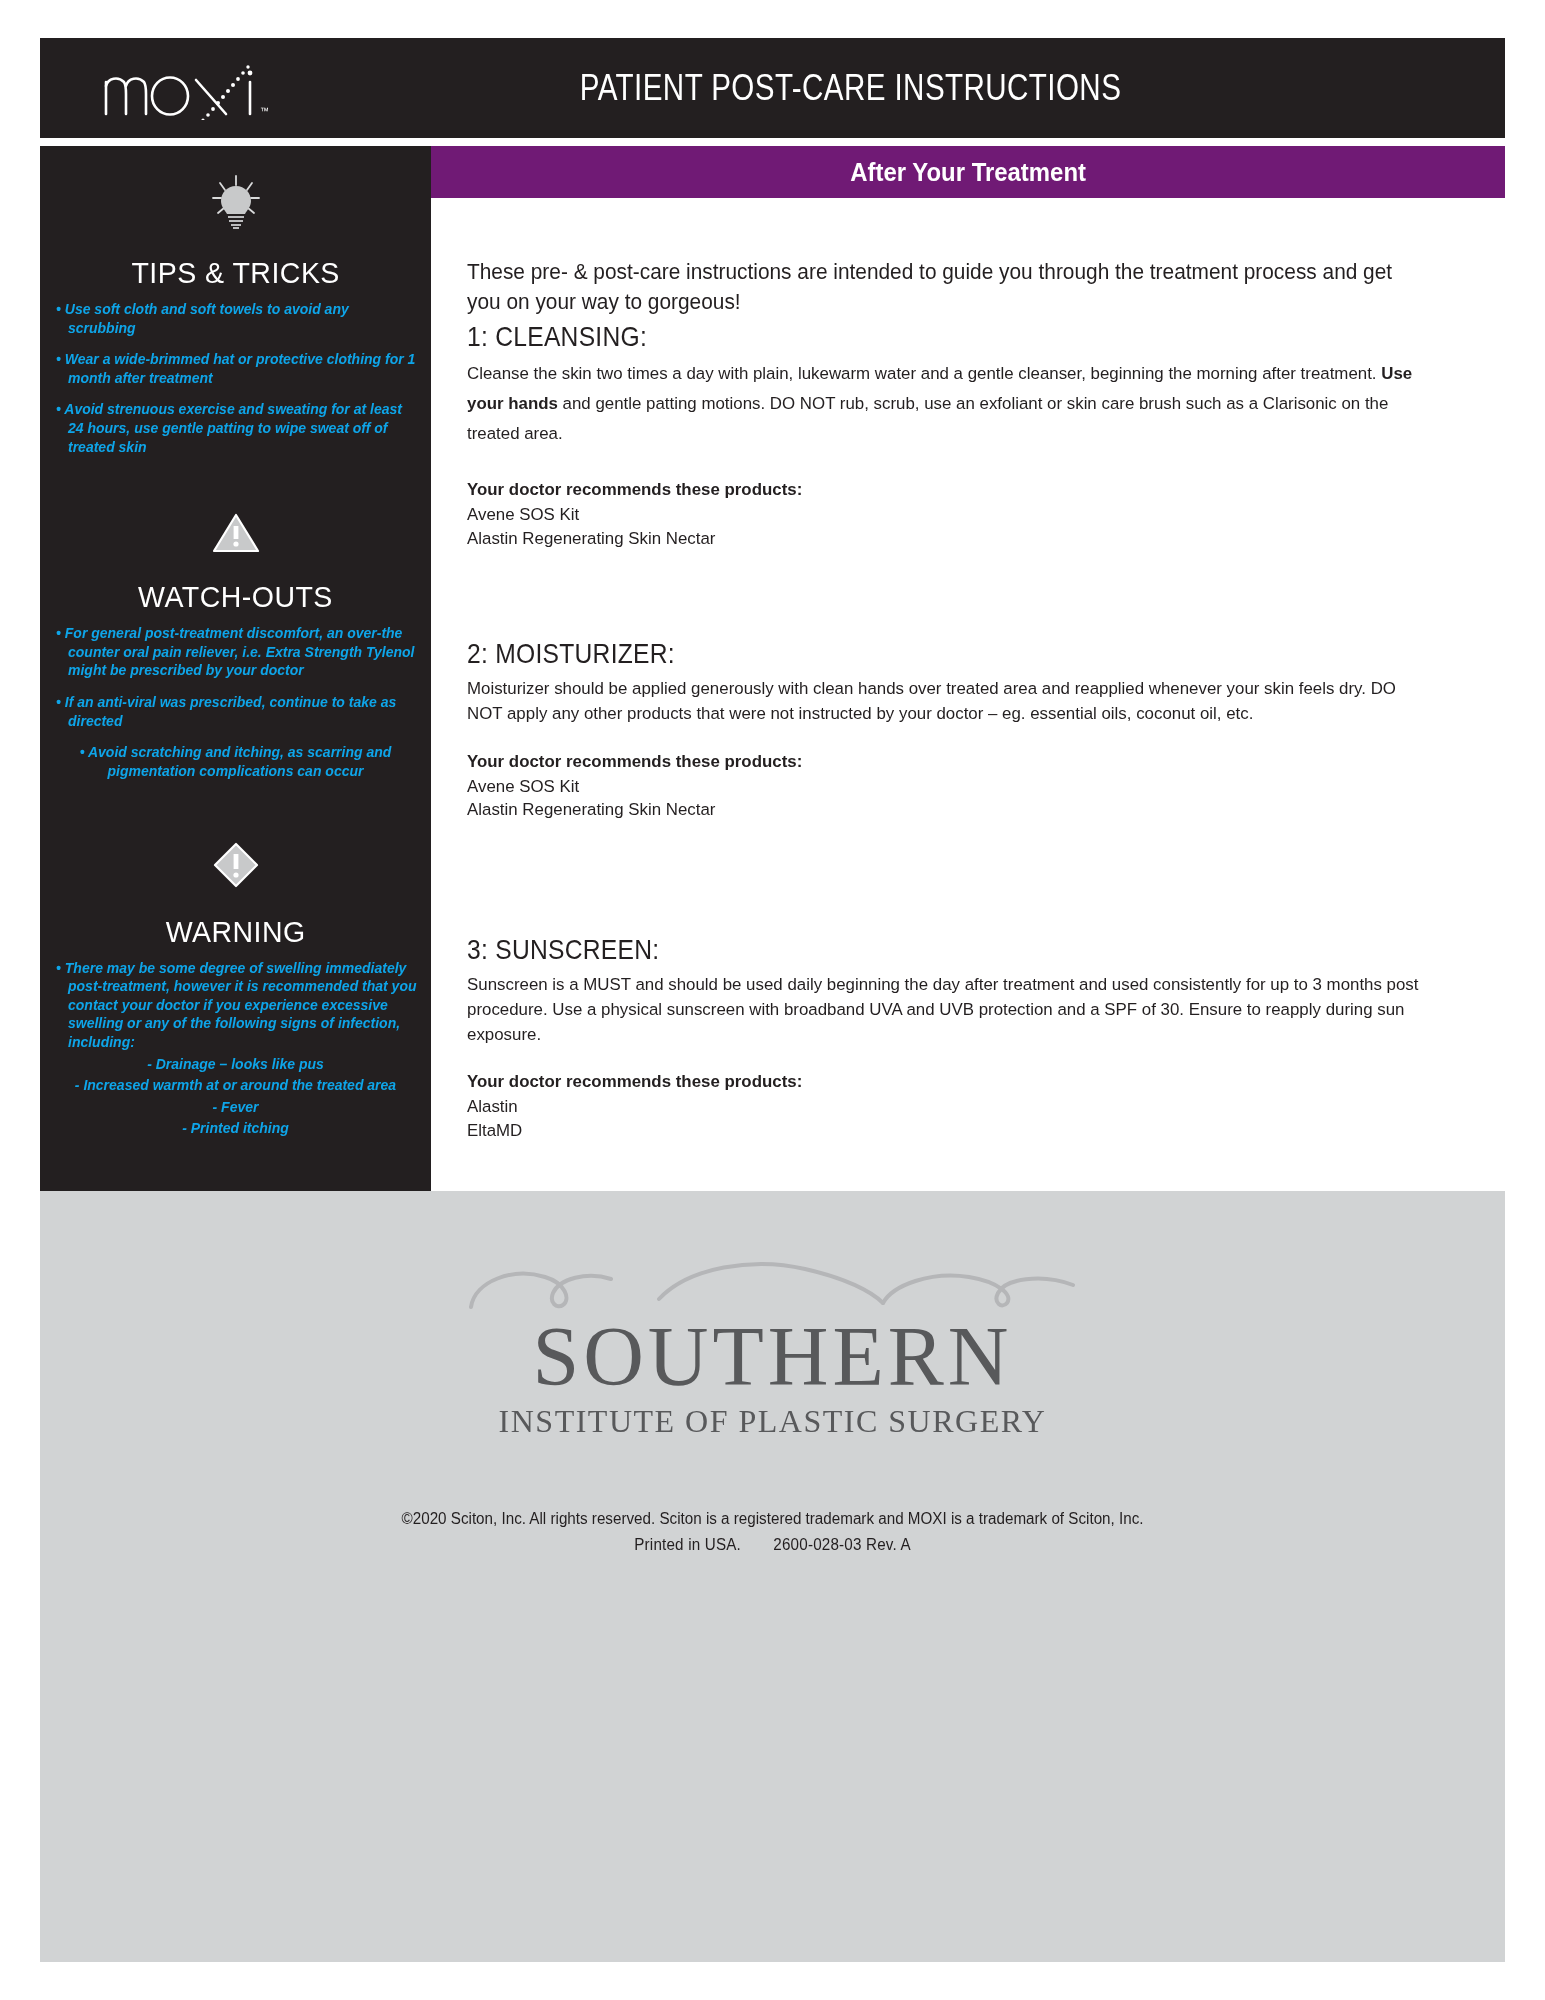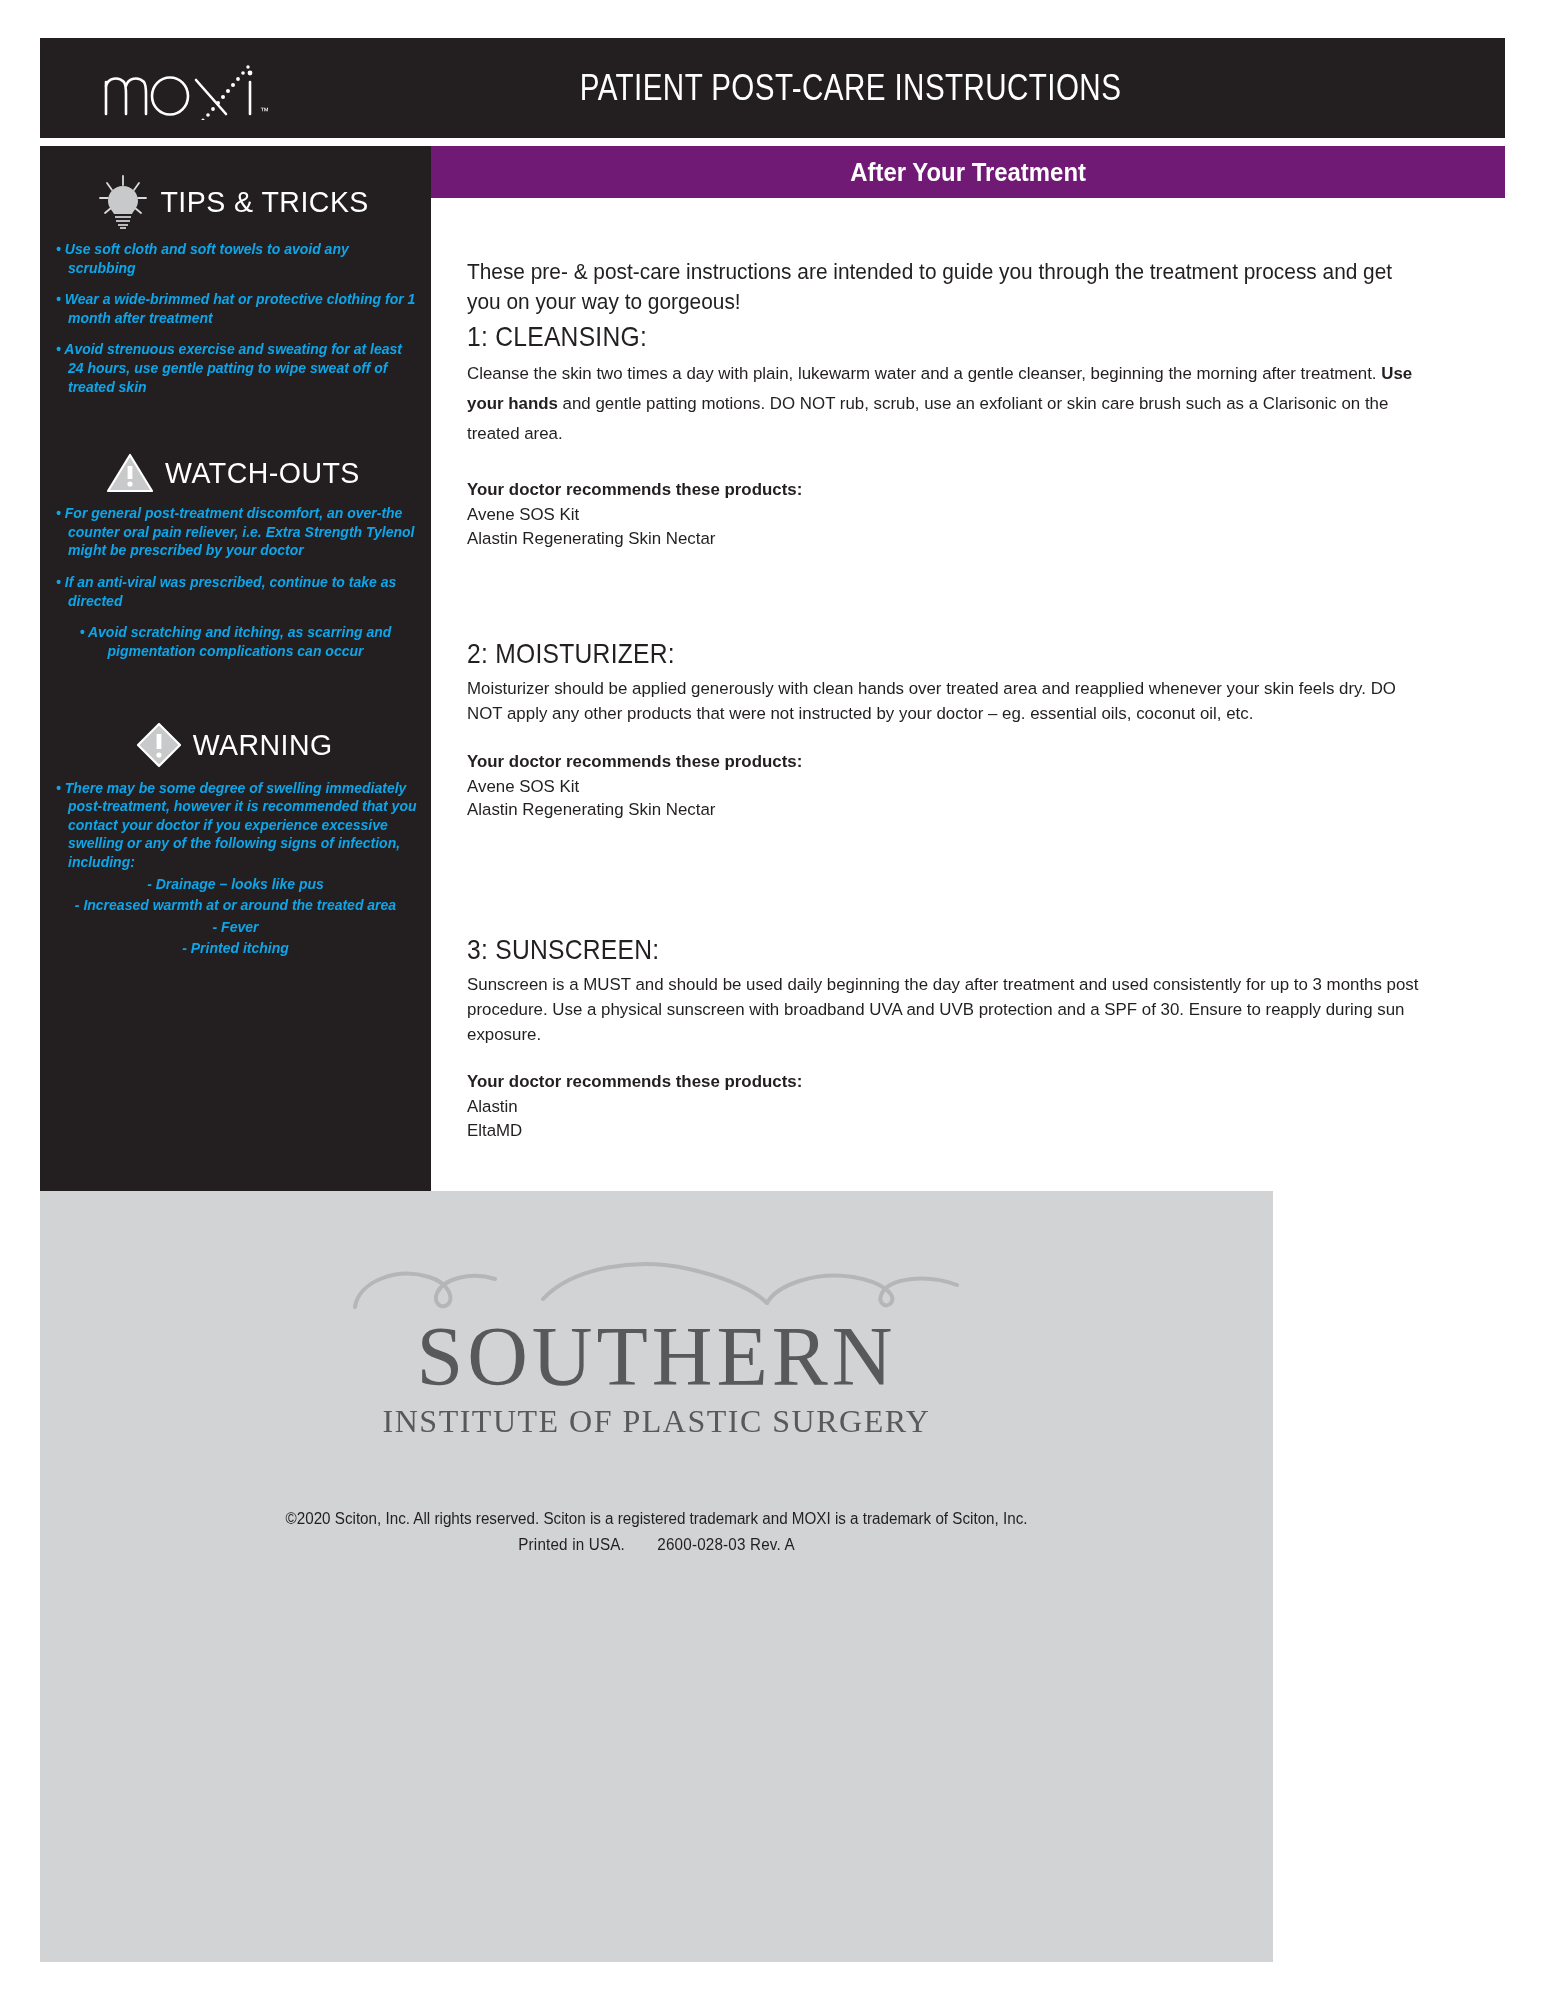--- a/index.html
+++ b/index.html
@@ -53,23 +53,24 @@
     left: 40px; top: 146px;
     width: 391px; height: 1045px;
     background: #231f20;
     color: #ffffff;
     padding: 0 14px;
   }
   .sb-head {
     display: flex;
     align-items: center;
     justify-content: center;
-    gap: 6px;
+    gap: 26px;
     margin-top: 28px;
     margin-bottom: 10px;
+    flex-direction: column;
   }
   .sb-head.watchouts { margin-top: 56px; align-items: center; }
   .sb-head.warning { margin-top: 60px; }
   .sb-head-text {
     font-size: 30px;
     font-weight: 400;
     letter-spacing: 0.5px;
     color: #ffffff;
     transform: scaleX(0.95);
   }
@@ -155,21 +156,21 @@
     line-height: 1.35;
     color: #231f20;
     transform: scaleX(0.97);
     transform-origin: left center;
   }
 
   
   .footer {
     position: absolute;
     left: 40px; top: 1191px;
-    width: 1233px; height: 771px;
+    width: 1465px; height: 771px;
     background: #d1d3d4;
     display: flex;
     flex-direction: column;
     align-items: center;
   }
   .clinic-logo {
     margin-top: 42px;
     width: 660px;
     text-align: center;
     color: #58595b;

